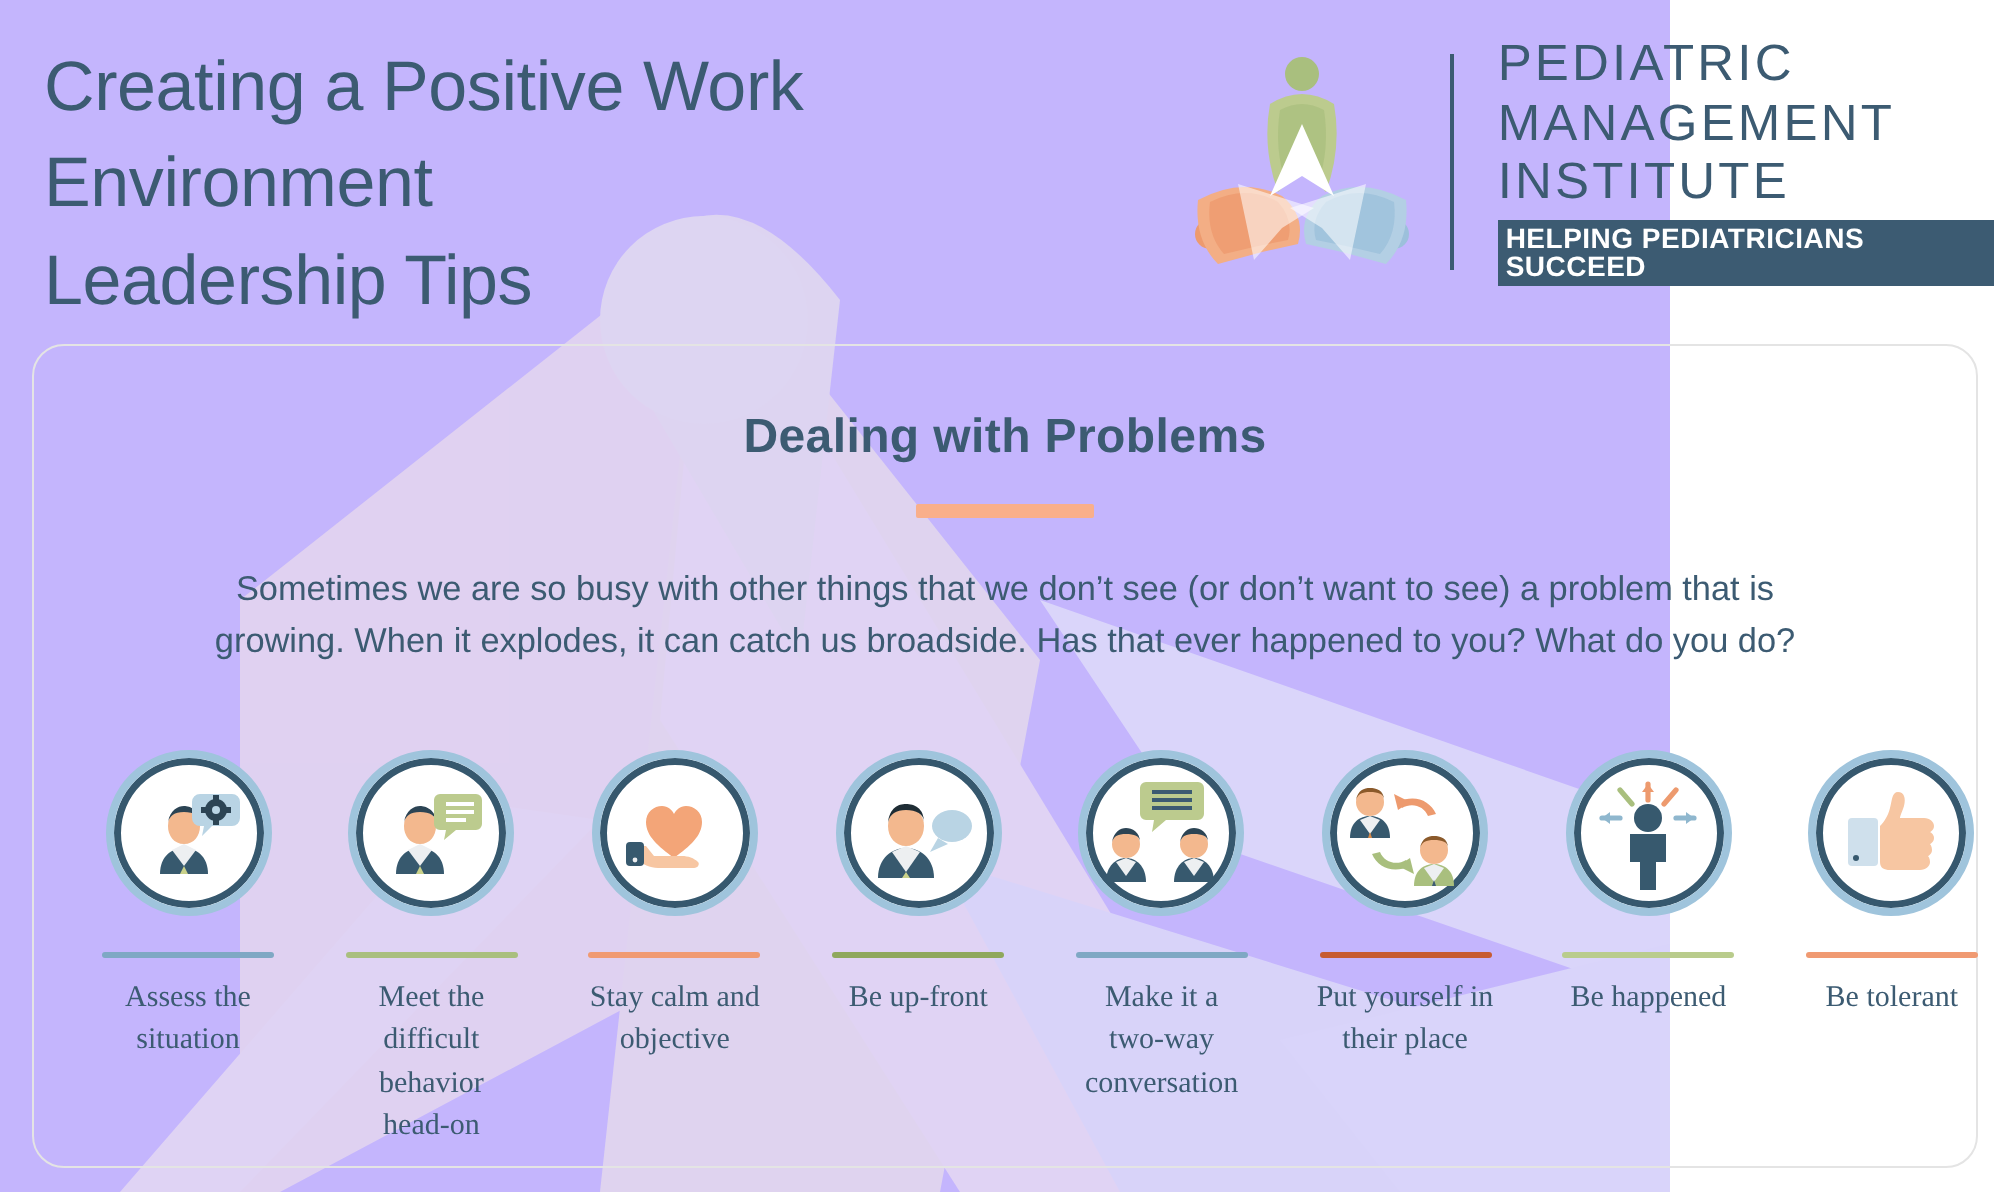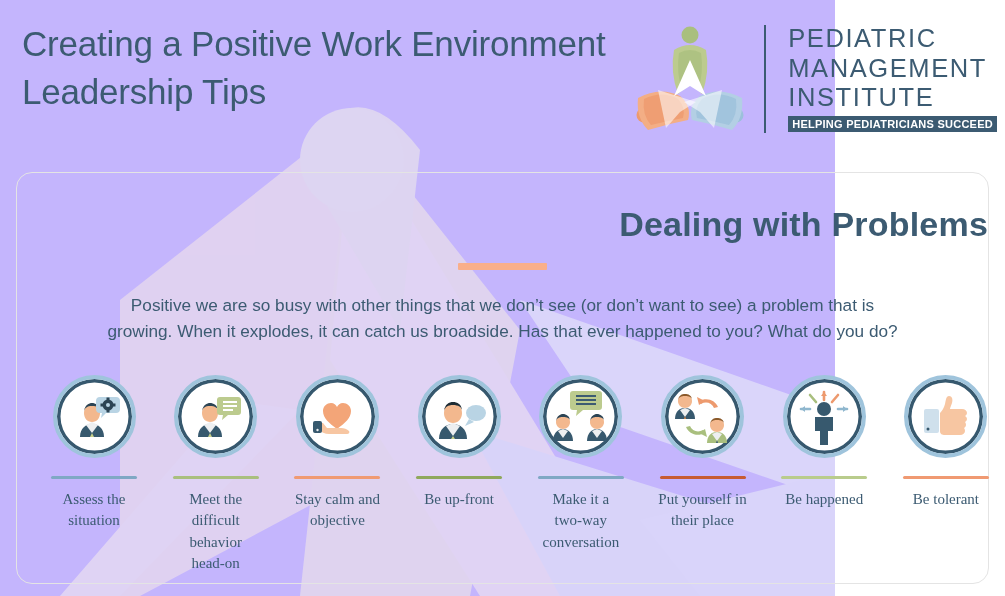--- a/index.html
+++ b/index.html
@@ -33,32 +33,32 @@
   .logo-block { display: flex; align-items: center; gap: 8px; padding-top: 6px; }
   .logo-mark { width: 128px; height: 118px; flex: 0 0 auto; }
   .logo-divider { width: 2px; height: 108px; background: #3C5B72; margin: 0 14px 0 2px; }
   .logo-text { color: #3C5B72; line-height: 1.0; }
   .logo-text .l1, .logo-text .l2, .logo-text .l3 {
     font-size: 25.5px; letter-spacing: 1.6px; font-weight: 400; display: block;
     margin-bottom: 4px; font-family: "Liberation Sans", sans-serif;
   }
   .logo-tagline {
     display: inline-block; background: #3C5B72; color: #fff;
-    font-size: 11px; letter-spacing: 0.25px; font-weight: 700;
+    font-size: 14px; letter-spacing: 0.25px; font-weight: 700;
     padding: 2.5px 4px 2.5px 4px; margin-top: 1px;
   }
 
   
   .card {
     position: absolute; left: 16px; top: 172px; width: 973px; height: 412px;
     border: 1px solid #E4E4E4; border-radius: 16px; background: transparent; z-index: 2;
   }
   .card-title {
-    text-align: right; color: #3C5B72;
-    font-size: 34px; font-weight: 700; letter-spacing: 0.2px;
+    text-align: center; color: #3C5B72;
+    font-size: 24px; font-weight: 700; letter-spacing: 0.2px;
     margin-top: 32px;
   }
   .title-rule {
     width: 89px; height: 7px; background: #F9AF8A;
     margin: 19px auto 0 auto; border-radius: 1px;
   }
   .card-body {
     margin: 22px auto 0 auto; width: 800px; text-align: center;
     color: #3C5B72; font-size: 17.2px; line-height: 1.52; font-weight: 400;
   }
@@ -138,21 +138,21 @@
         <span class="l2">MANAGEMENT</span>
         <span class="l3">INSTITUTE</span>
         <span class="logo-tagline">HELPING PEDIATRICIANS SUCCEED</span>
       </div>
     </div>
   </div>
 
   <div class="card">
     <div class="card-title">Dealing with Problems</div>
     <div class="title-rule" style="background: rgb(249, 175, 138);"></div>
-    <div class="card-body">Positive we are so busy with other things that we don’t see (or don’t want to see) a problem that is growing. When it explodes, it can catch us broadside. Has that ever happened to you? What do you do?</div>
+    <div class="card-body">Sometimes we are so busy with other things that we don’t see (or don’t want to see) a problem that is growing. When it explodes, it can catch us broadside. Has that ever happened to you? What do you do?</div>
 
     <div class="icon-row" id="tips-row">
         <div class="item">
           <div class="ring">
             <svg width="56" height="56" viewBox="0 0 56 56">
               <path d="M14 48c0-9 6-13 12-13s12 4 12 13z" fill="#37596E"></path>
               <path d="M20 36l6 8 6-8-6-3z" fill="#EDEFF1"></path>
               <path d="M26 44l-2 4h4l-2-4z" fill="#C9D18A"></path>
               <path d="M26 33c-5 0-8-4-8-9s3-8 8-8 8 3 8 8-3 9-8 9z" fill="#F3B88E"></path>
               <path d="M18 22c1-6 5-8 8-8s8 2 8 8c0-3-3-5-8-5s-7 2-8 5z" fill="#2C4454"></path>

